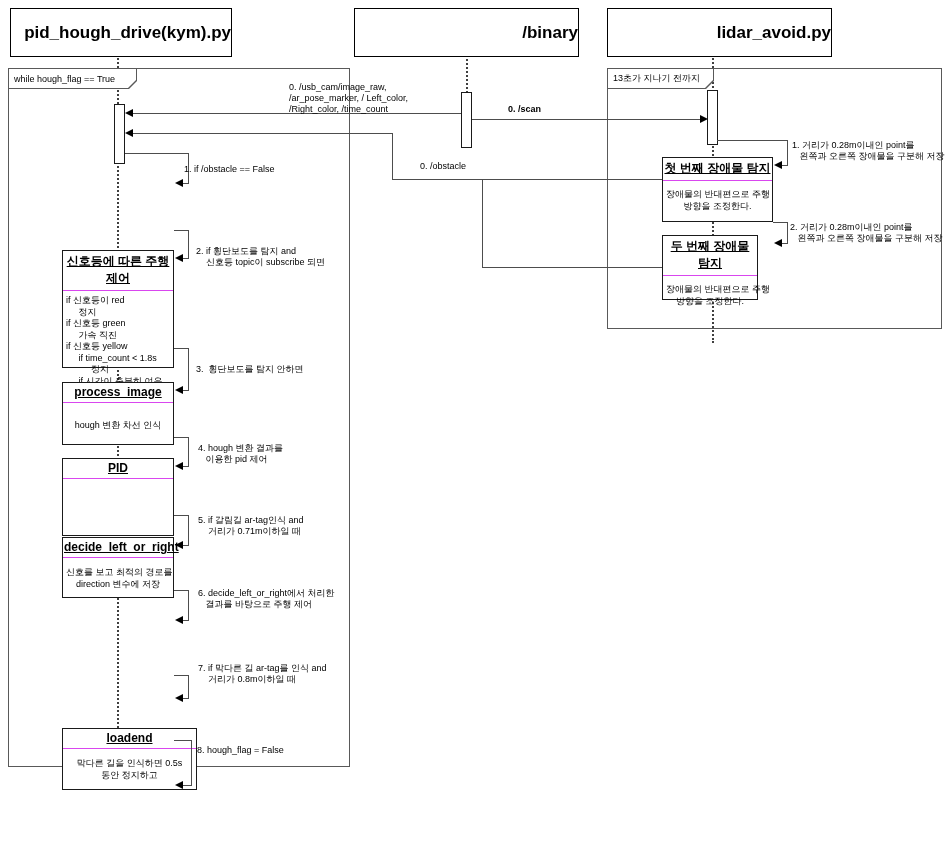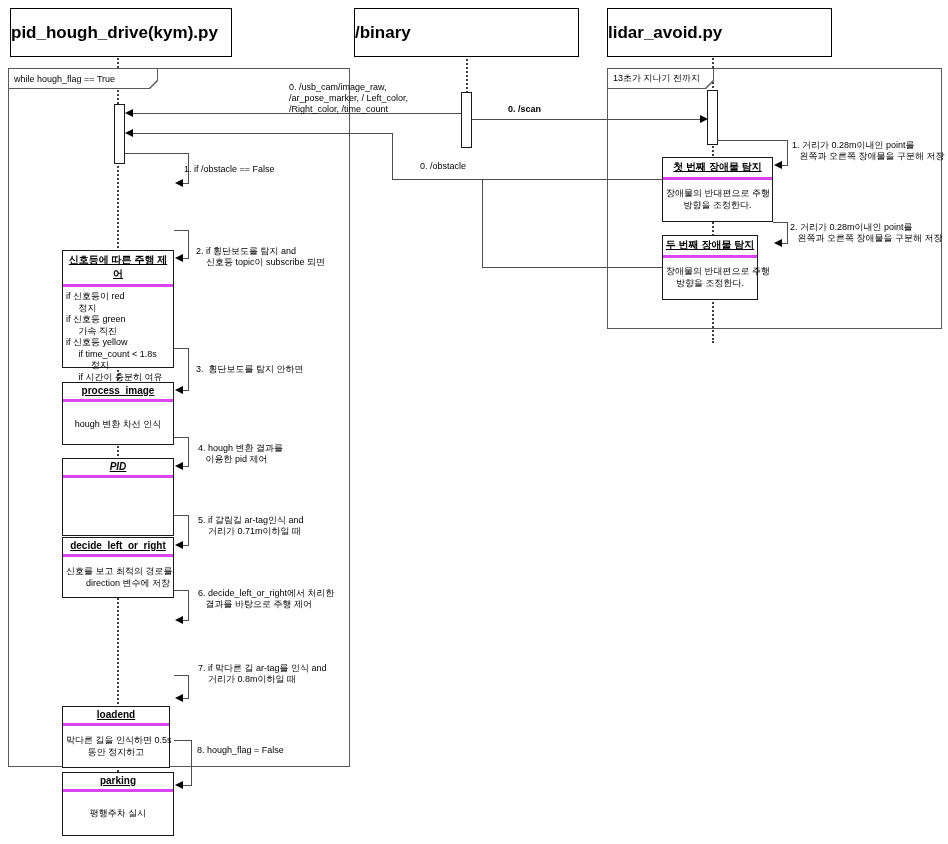--- a/index.html
+++ b/index.html
@@ -1,50 +1,50 @@
 <!DOCTYPE html>
 <html><head>
 <meta charset="utf-8">
 <style>
   html,body{margin:0;padding:0;background:#fff;}
   .canvas{position:relative;width:948px;height:844px;background:#ffffff;
           font-family:"Liberation Sans",sans-serif;color:#000;overflow:hidden;}
   .actor{position:absolute;border:1px solid #000;background:#fff;display:flex;
-         align-items:center;justify-content:flex-start;font-weight:bold;font-size:17px;}
+         align-items:center;justify-content:flex-end;font-weight:bold;font-size:17px;}
   .lifeline{position:absolute;width:0;border-left:2px dotted #3f3f3f;}
   .activation{position:absolute;width:9px;border:1px solid #1a1a1a;background:#fff;}
   .frame{position:absolute;border:1px solid #595959;}
   .tab{position:absolute;background:#595959;clip-path:polygon(0 0,100% 0,100% calc(100% - 8px),calc(100% - 8px) 100%,0 100%);}
   .tab-inner{position:absolute;inset:1px;background:#fff;display:flex;align-items:center;
              padding-left:5px;font-size:9px;white-space:nowrap;
              clip-path:polygon(0 0,100% 0,100% calc(100% - 8px),calc(100% - 8px) 100%,0 100%);}
   .block{position:absolute;border:1px solid #1a1a1a;background:#fff;box-sizing:border-box;}
-  .block .title{border-bottom:3px solid #d946ef;text-align:center;font-weight:bold;
-                text-decoration:underline;font-size:10px;padding:2px 1px 3px 1px;}
+  .block .title{border-bottom:1px solid #d946ef;text-align:center;font-weight:bold;
+                text-decoration:underline;font-size:12px;padding:2px 1px 3px 1px;}
   .block .body{font-size:9px;line-height:1.28;padding:6px 3px;white-space:pre;}
   .body.center{text-align:center;}
   .hline{position:absolute;height:0;border-top:1px solid #4d4d4d;}
   .vline{position:absolute;width:0;border-left:1px solid #4d4d4d;}
   .arr-l{position:absolute;width:0;height:0;border-top:4px solid transparent;
          border-bottom:4px solid transparent;border-right:8px solid #000;}
   .arr-r{position:absolute;width:0;height:0;border-top:4px solid transparent;
          border-bottom:4px solid transparent;border-left:8px solid #000;}
   .lbl{position:absolute;font-size:9px;line-height:1.2;white-space:pre;color:#000;}
 </style>
 </head>
 <body>
 
 <div class="canvas">
 
   <div class="lifeline" style="left:117px;top:55px;height:717px;"></div>
   <div class="lifeline" style="left:466px;top:55px;height:38px;"></div>
   <div class="lifeline" style="left:712px;top:55px;height:288px;"></div>
 
   <div class="frame" style="left:8px;top:68px;width:340px;height:697px;"></div>
-  <div class="tab" style="left:8px;top:68px;width:150px;height:21px;">
+  <div class="tab" style="left:8px;top:68px;width:129px;height:21px;">
     <div class="tab-inner">while hough_flag == True</div>
   </div>
   <div class="frame" style="left:607px;top:68px;width:333px;height:259px;"></div>
   <div class="tab" style="left:607px;top:68px;width:107px;height:21px;">
     <div class="tab-inner">13초가 지나기 전까지</div>
   </div>
 
   <div class="actor" style="left:10px;top:8px;width:220px;height:47px;">
     <span>pid_hough_drive(kym).py</span>
   </div>
@@ -86,36 +86,32 @@
 if 신호등 yellow
      if time_count &lt; 1.8s
           정지
      if 시간이 충분히 여유
           가속 직진</div>
   </div>
   <div class="block" style="left:62px;top:382px;width:112px;height:63px;">
     <div class="title">process_image</div>
     <div class="body center" style="padding-top:17px;">hough 변환 차선 인식</div>
   </div>
-  <div class="block" style="left:62px;top:458px;width:112px;height:78px;font-style:italic;">
+  <div class="block" style="left:62px;top:458px;width:112px;height:78px;">
     <div class="title">PID</div>
   </div>
   <div class="block" style="left:62px;top:537px;width:112px;height:61px;">
     <div class="title">decide_left_or_right</div>
-    <div class="body center" style="padding-top:9px;text-align:right;">신호를 보고 최적의 경로를
+    <div class="body center" style="padding-top:9px;">신호를 보고 최적의 경로를
 direction 변수에 저장</div>
   </div>
-  <div class="block" style="left:62px;top:706px;width:108px;height:62px;">
+  <div class="block" style="left:62px;top:728px;width:135px;height:62px;">
     <div class="title">loadend</div>
     <div class="body center" style="padding-top:9px;">막다른 길을 인식하면 0.5s
 동안 정지하고</div>
-  </div>
-  <div class="block" style="left:62px;top:772px;width:112px;height:64px;">
-    <div class="title">parking</div>
-    <div class="body center" style="padding-top:16px;">평행주차 실시</div>
   </div>
 
   <div class="block" style="left:662px;top:157px;width:111px;height:65px;">
     <div class="title">첫 번째 장애물 탐지</div>
     <div class="body center" style="padding-top:8px;">장애물의 반대편으로 주행
 방향을 조정한다.</div>
   </div>
   <div class="block" style="left:662px;top:235px;width:96px;height:65px;">
     <div class="title">두 번째 장애물 탐지</div>
     <div class="body center" style="padding-top:8px;">장애물의 반대편으로 주행

